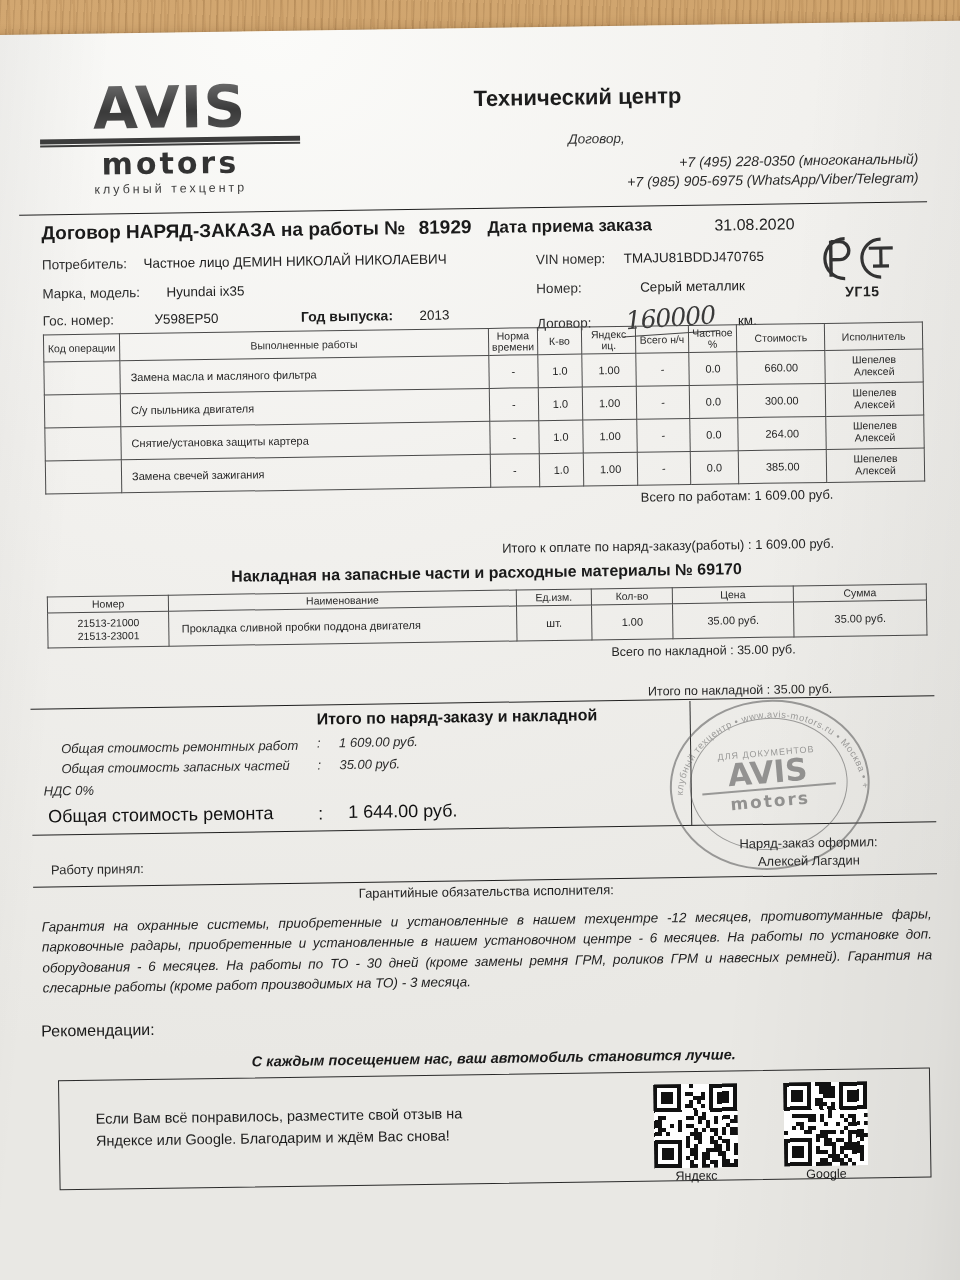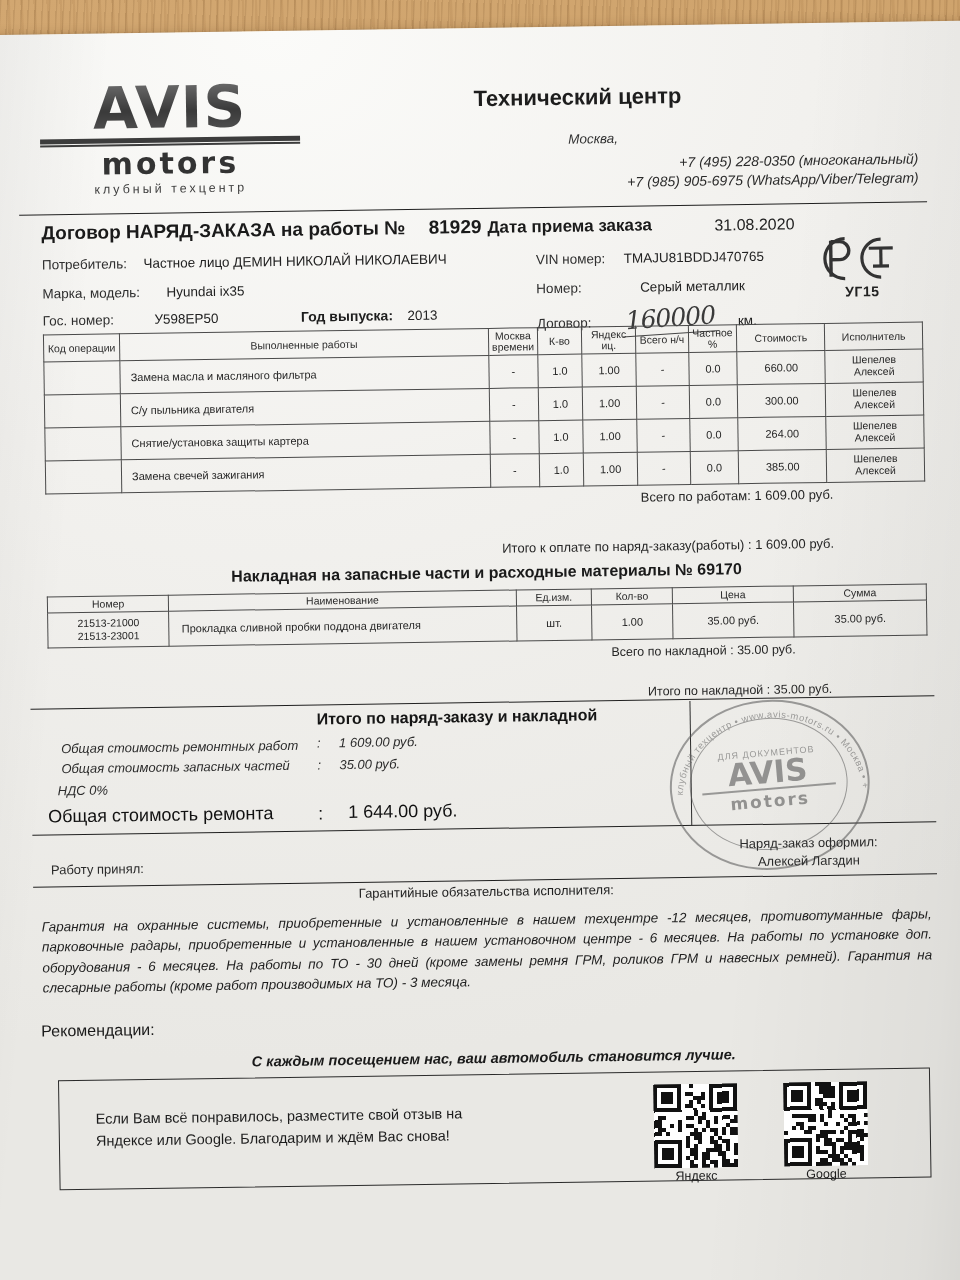--- a/index.html
+++ b/index.html
@@ -175,46 +175,46 @@
 
   <div class="logo">
     <div class="avis">AVIS</div>
     <div class="bar"></div>
     <div class="bar2"></div>
     <div class="motors">motors</div>
     <div class="tagline">клубный техцентр</div>
   </div>
 
   <div class="hdr-title">Технический центр</div>
-  <div class="hdr-city">Москва,</div>
+  <div class="hdr-city">Договор,</div>
   <div class="hdr-phones">
     <div>+7 (495) 228-0350 (многоканальный)</div>
     <div>+7 (985) 905-6975 (WhatsApp/Viber/Telegram)</div>
   </div>
 
   <div class="rule" style="left:40px;top:180px;width:908px;"></div>
 
   <div class="contract-title">
     <span>Договор НАРЯД-ЗАКАЗА на работы №</span>
-    <span style="margin-left:18px">81929</span>
+    <span style="margin-left:8px">81929</span>
   </div>
 
   <div class="row-l" style="left:62px;top:221px;">
     <span class="lbl">Потребитель:</span>
     <span class="val" style="margin-left:12px">Частное лицо ДЕМИН НИКОЛАЙ НИКОЛАЕВИЧ</span>
   </div>
   <div class="row-l" style="left:62px;top:250px;">
     <span class="lbl">Марка, модель:</span>
     <span class="val" style="margin-left:22px">Hyundai ix35</span>
   </div>
   <div class="row-l" style="left:62px;top:277px;">
     <span class="lbl">Гос. номер:</span>
     <span class="val" style="margin-left:36px">У598ЕР50</span>
     <span class="lbl" style="margin-left:78px;font-weight:bold;color:#1d1d1d;font-size:14px">Год выпуска:</span>
-    <span class="val" style="margin-left:10px">2013</span>
+    <span class="val" style="margin-left:22px">2013</span>
   </div>
 
   <div class="date-title">Дата приема заказа</div>
   <div class="date-val">31.08.2020</div>
 
   <div class="row-l" style="left:556px;top:223px;">
     <span class="lbl">VIN номер:</span>
     <span class="val" style="margin-left:14px">TMAJU81BDDJ470765</span>
   </div>
   <div class="row-l" style="left:556px;top:252px;">
@@ -239,21 +239,21 @@
     </svg>
     <div class="code">УГ15</div>
   </div>
 
   <div class="inner" style="top:300px;">
     <table class="works">
       <thead>
         <tr>
           <th style="width:70px">Код операции</th>
           <th style="width:375px">Выполненные работы</th>
-          <th style="width:42px">Москва времени</th>
+          <th style="width:42px">Норма времени</th>
           <th style="width:38px">К-во</th>
           <th style="width:48px">Яндекс иц.</th>
           <th style="width:46px">Всего н/ч</th>
           <th style="width:42px">Частное %</th>
           <th style="width:82px">Стоимость</th>
           <th style="width:92px">Исполнитель</th>
         </tr>
       </thead>
       <tbody id="works-body">
             <tr>
@@ -361,21 +361,21 @@
   <div style="position:absolute;left:74px;top:705px;">
     <span class="tot-row">Общая стоимость ремонтных работ</span>
   </div>
   <div style="position:absolute;left:330px;top:705px;" class="tot-row">:</div>
   <div style="position:absolute;left:352px;top:705px;" class="tot-row">1 609.00 руб.</div>
 
   <div style="position:absolute;left:74px;top:727px;" class="tot-row">Общая стоимость запасных частей</div>
   <div style="position:absolute;left:330px;top:727px;" class="tot-row">:</div>
   <div style="position:absolute;left:352px;top:727px;" class="tot-row">35.00 руб.</div>
 
-  <div style="position:absolute;left:70px;top:749px;" class="tot-row">НДС 0%</div>
+  <div style="position:absolute;left:56px;top:749px;" class="tot-row">НДС 0%</div>
 
   <div style="position:absolute;left:60px;top:772px;" class="tot-big lbl2">Общая стоимость ремонта</div>
   <div style="position:absolute;left:330px;top:773px;" class="tot-big">:</div>
   <div style="position:absolute;left:360px;top:772px;" class="tot-big tot-val">1 644.00  руб.</div>
 
   <div class="stamp">
     <div class="ring"></div>
     <div class="ring2"></div>
     <svg class="sv" width="230" height="168" viewBox="0 0 230 168">
       <defs>

